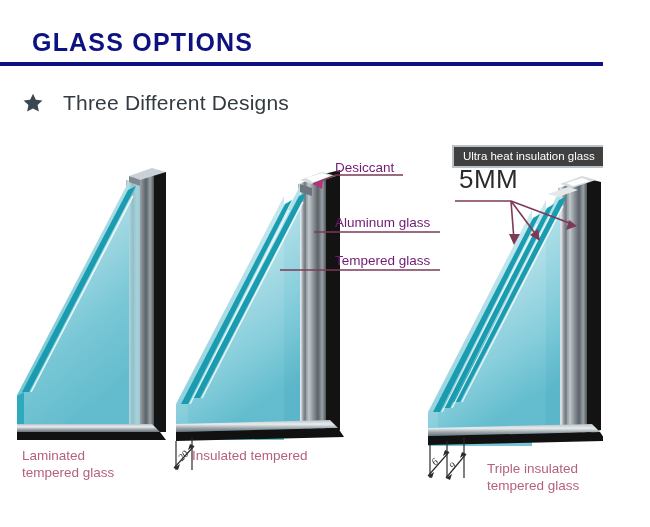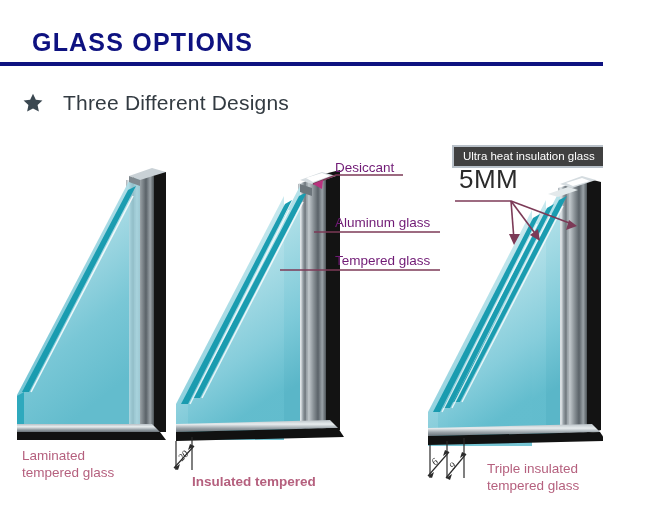--- a/index.html
+++ b/index.html
@@ -69,21 +69,21 @@
   }
 
   
   .caption{
     position:absolute;
     font-size:13.5px;line-height:17px;
     color:#b5607e;
     font-family:"Liberation Sans", sans-serif;
   }
   .cap1{left:22px;top:447px;}
-  .cap2{left:192px;top:473px;font-weight:bold;}
+  .cap2{left:192px;top:447px;}
   .cap3{left:487px;top:460px;}
 
   .mini{
     position:absolute;font-size:10px;color:#2b2b2b;
     font-family:"Liberation Serif", serif;font-style:italic;
   }
 </style>
 </head>
 <body>
 

